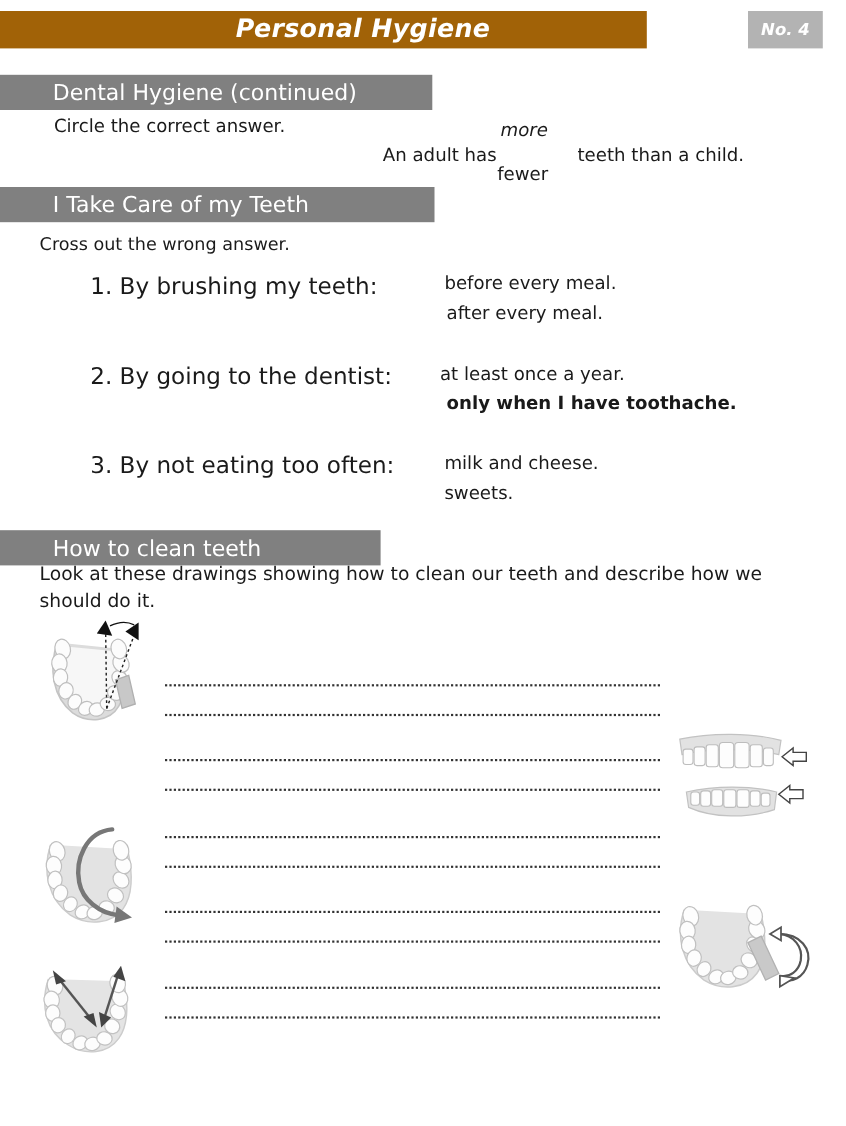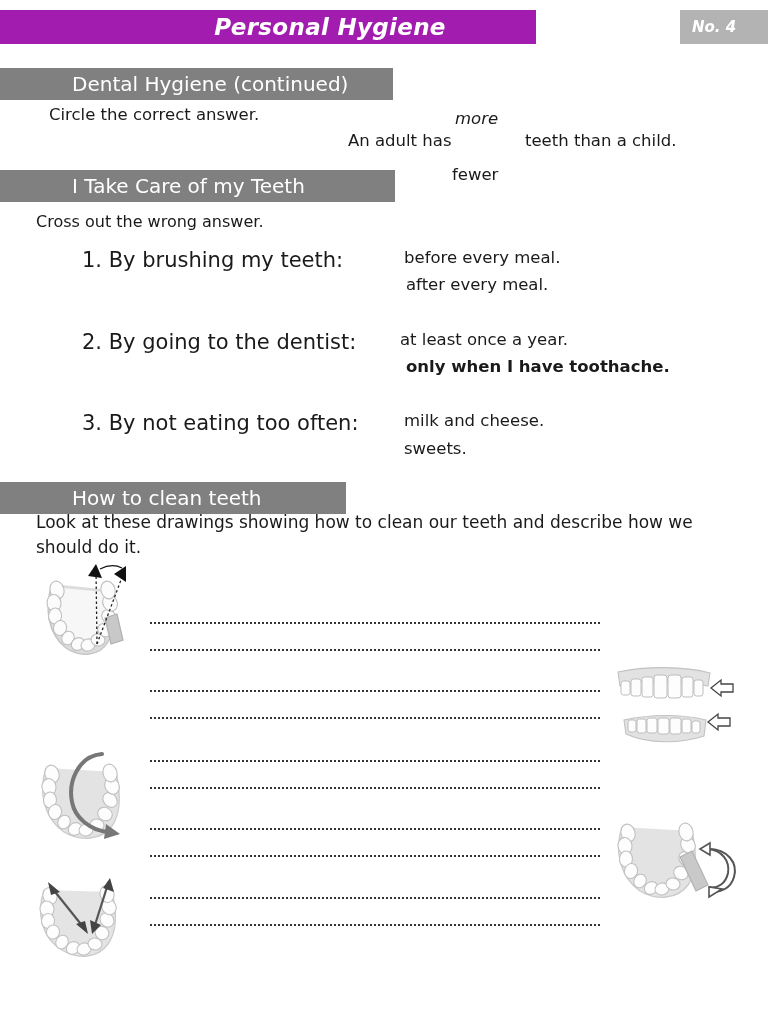--- a/index.html
+++ b/index.html
@@ -14,43 +14,43 @@
     font-family: "DejaVu Sans", "Liberation Sans", sans-serif;
     color: #1a1a1a;
     overflow: hidden;
   }
 
   
   .banner {
     position: absolute;
     left: 0;
     top: 10px;
-    width: 536px;
+    width: 588px;
     height: 34px;
-    background: #a21caf;
+    background: #a16207;
   }
   .banner-title {
     position: absolute;
     left: 0;
     top: 0;
     width: 660px;
     height: 34px;
     line-height: 34px;
     text-align: center;
     color: #ffffff;
     font-size: 23px;
     font-weight: bold;
     font-style: italic;
     letter-spacing: 0.3px;
   }
   .no-box {
     position: absolute;
     left: 680px;
     top: 10px;
-    width: 88px;
+    width: 68px;
     height: 34px;
     background: #b3b3b3;
   }
   .no-box-label {
     display: block;
     width: 68px;
     height: 34px;
     line-height: 34px;
     text-align: center;
     color: #ffffff;
@@ -65,21 +65,21 @@
     left: 0;
     height: 32px;
     background: #808080;
   }
   .sec-bar-label {
     display: block;
     height: 32px;
     line-height: 32px;
     color: #ffffff;
     font-size: 20px;
-    padding-left: 72px;
+    padding-left: 48px;
     white-space: nowrap;
   }
   #bar-dental  { top: 68px;  width: 393px; }
   #bar-care    { top: 170px; width: 395px; }
   #bar-clean   { top: 482px; width: 346px; }
 
   
   .txt {
     position: absolute;
     font-size: 16.5px;
@@ -89,21 +89,21 @@
   .txt-wrap {
     position: absolute;
     font-size: 17px;
     line-height: 1.45;
     white-space: normal;
   }
 
   #instr-circle { left: 49px;  top: 105px; }
   #adult-has    { left: 348px; top: 131px; }
   #opt-more     { left: 455px; top: 109px; font-style: italic; }
-  #opt-fewer    { left: 452px; top: 165px; }
+  #opt-fewer    { left: 452px; top: 149px; }
   #teeth-than   { left: 525px; top: 131px; }
 
   #instr-cross  { left: 36px;  top: 212px; font-size: 16px; }
 
   .q-num  { position: absolute; font-size: 21px; white-space: nowrap; }
   .q-ans  { position: absolute; font-size: 16.5px; white-space: nowrap; }
 
   #q1-text { left: 82px;  top: 248px; }
   #q1-a1   { left: 404px; top: 248px; }
   #q1-a2   { left: 406px; top: 275px; }

